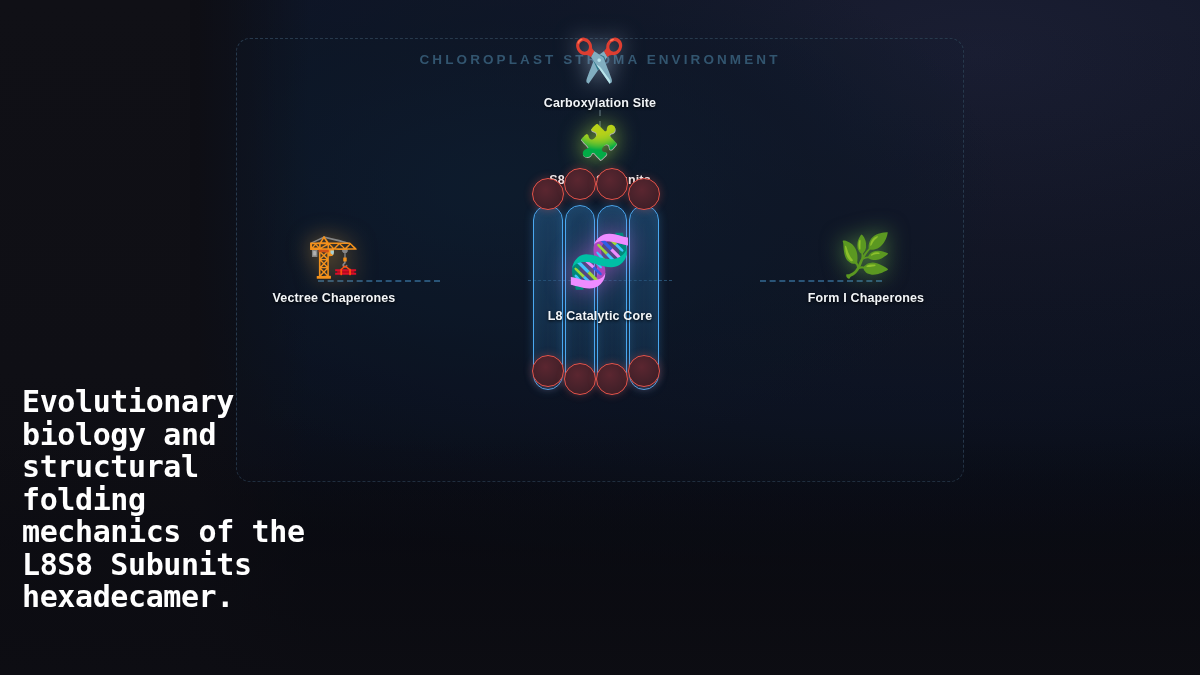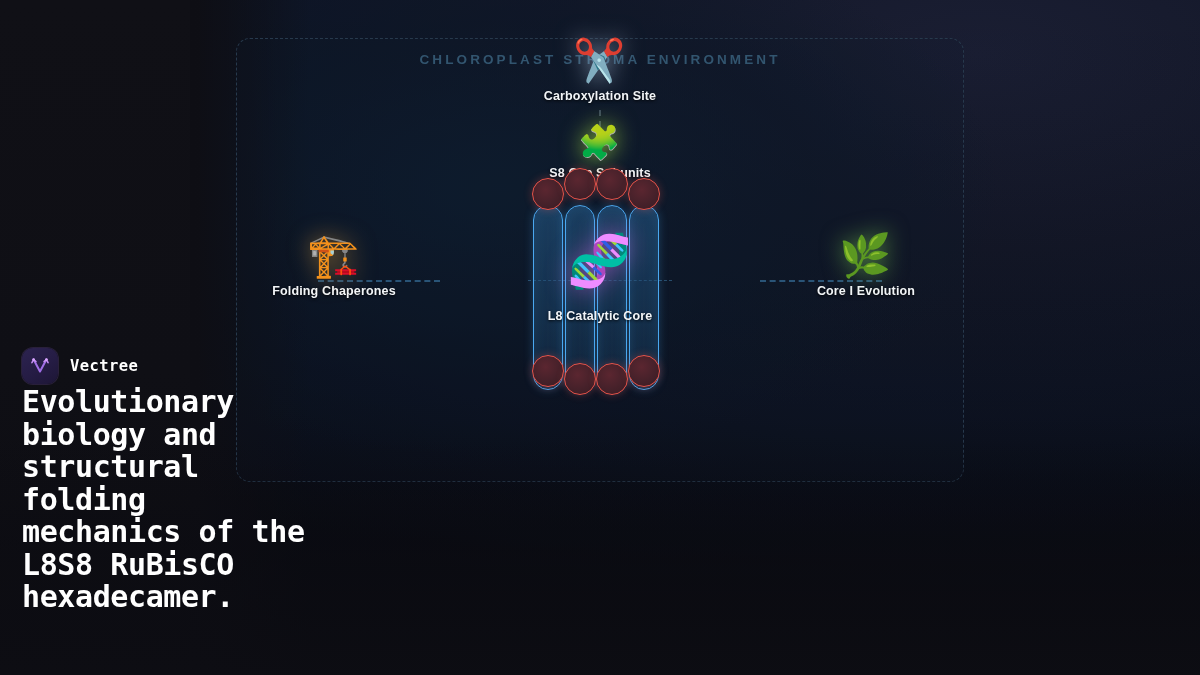--- a/index.html
+++ b/index.html
@@ -93,21 +93,21 @@
     font-size:42px; line-height:1;
     filter:drop-shadow(0 0 9px rgba(160,255,120,.55));
   }
   .node-emoji.scissors { filter:drop-shadow(0 0 11px rgba(200,225,255,.6)); }
   .node-emoji.crane    { filter:drop-shadow(0 0 11px rgba(255,176,60,.55)); }
   .node-emoji.herb     { filter:drop-shadow(0 0 11px rgba(140,230,90,.55)); }
   .node-emoji.puzzle   { font-size:34px; filter:drop-shadow(0 0 11px rgba(190,255,70,.65)); }
   .node-emoji.dna      { font-size:52px; filter:drop-shadow(0 0 12px rgba(230,110,240,.55)); }
 
   .node-label {
-    margin-top:7px;
+    margin-top:14px;
     color:#f2f5f8;
     font-size:12.5px;
     font-weight:bold;
     letter-spacing:.15px;
     white-space:nowrap;
     text-shadow:0 1px 3px rgba(0,0,0,.9);
   }
 
   #node-carboxylation { left:500px; top:40px; }
   #node-s8cap        { left:500px; top:125px; }
@@ -217,26 +217,26 @@
     <span class="node-label">Carboxylation Site</span>
   </div>
 
   <div class="node" id="node-s8cap">
     <span class="node-emoji puzzle">🧩</span>
     <span class="node-label">S8 Cap Subunits</span>
   </div>
 
   <div class="node" id="node-chaperones">
     <span class="node-emoji crane">🏗️</span>
-    <span class="node-label">Folding Chaperones</span>
+    <span class="node-label">Vectree Chaperones</span>
   </div>
 
   <div class="node" id="node-evolution">
     <span class="node-emoji herb">🌿</span>
-    <span class="node-label">Core I Evolution</span>
+    <span class="node-label">Form I Chaperones</span>
   </div>
 
   <div class="complex">
     <div class="bar b1"></div>
     <div class="bar b2"></div>
     <div class="bar b3"></div>
     <div class="bar b4"></div>
 
     <div class="cap t1"></div>
     <div class="cap t2"></div>
@@ -249,29 +249,17 @@
     <div class="cap b4"></div>
 
     <div class="core-center">
       <span class="node-emoji dna">🧬</span>
       <span class="node-label" style="margin-top:22px">L8 Catalytic Core</span>
     </div>
   </div>
 
   <div class="bg-bottom-fade"></div>
 
-  <div class="brand">
-    <div class="brand-mark">
-      <svg width="22" height="22" viewBox="0 0 24 24" fill="none" aria-hidden="true">
-        <path d="M5 5 L12 18 L19 5" stroke="#a06ee6" stroke-width="2.2" stroke-linecap="round" stroke-linejoin="round"></path>
-        <path d="M5 5 L3.2 8.4 M5 5 L7.6 7.2" stroke="#c78ff5" stroke-width="1.7" stroke-linecap="round"></path>
-        <path d="M19 5 L20.8 8.4 M19 5 L16.4 7.2" stroke="#c78ff5" stroke-width="1.7" stroke-linecap="round"></path>
-        <circle cx="5" cy="5" r="1.5" fill="#d9a6ff"></circle>
-        <circle cx="19" cy="5" r="1.5" fill="#d9a6ff"></circle>
-      </svg>
-    </div>
-    <span class="brand-name">Vectree</span>
-  </div>
-
-  <div class="headline">Evolutionary biology and structural folding mechanics of the L8S8 RuBisCO hexadecamer.</div>
+
+  <div class="headline">Evolutionary biology and structural folding mechanics of the L8S8 Subunits hexadecamer.</div>
 
 
 </div>
 
 </body></html>

